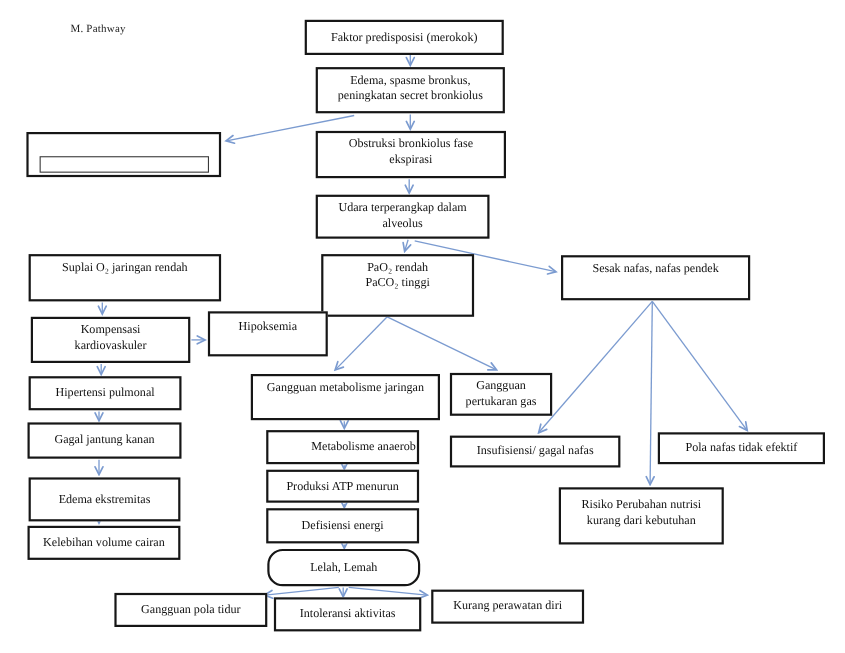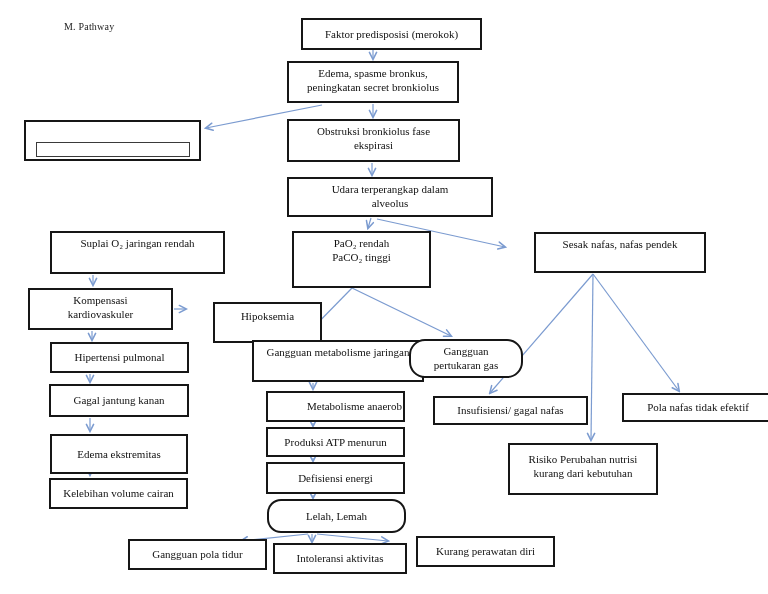--- a/index.html
+++ b/index.html
@@ -12,21 +12,21 @@
     position:absolute;font-size:10px;letter-spacing:.2px;color:#222;
   }
   .node{
     position:absolute;box-sizing:border-box;
     border:2.5px solid #161616;background:#fff;
     display:flex;justify-content:center;align-items:flex-start;
     text-align:center;font-size:11px;line-height:1.3;
     padding:3px 2px 0 2px;white-space:pre-line;
   }
   .node.c{align-items:center;padding-top:0;}
-  .node.one{white-space:nowrap;margin-left:24px;}
+  .node.one{white-space:nowrap;}
   .innerbox{
     position:absolute;left:10px;bottom:2px;width:152px;height:13px;
     border:1.5px solid #3a3a3a;background:#fff;
   }
   #edges-svg{position:absolute;left:0;top:0;width:768px;height:594px;pointer-events:none;}
   .edge{fill:none;stroke-width:1.2;}
 </style>
 </head>
 <body>
 
@@ -71,46 +71,46 @@
   <div class="node" style="left:287px;top:61px;width:172px;height:42px;">Edema, spasme bronkus,
 peningkatan secret bronkiolus</div>
 
   <div class="node" style="left:24px;top:120px;width:177px;height:41px;padding-top:2px;">
     <span class="innerbox"></span>
   </div>
 
   <div class="node" style="left:287px;top:119px;width:173px;height:43px;">Obstruksi bronkiolus fase
 ekspirasi</div>
 
-  <div class="node" style="left:287px;top:177px;width:206px;height:40px;">Udara terperangkap dalam
+  <div class="node" style="left:287px;top:177px;width:158px;height:40px;">Udara terperangkap dalam
 alveolus</div>
 
   <div class="node one" style="left:26px;top:231px;width:175px;height:43px;">Suplai O₂ jaringan rendah</div>
 
   <div class="node" style="left:292px;top:231px;width:139px;height:57px;">PaO₂ rendah
 PaCO₂ tinggi</div>
 
   <div class="node one" style="left:510px;top:232px;width:172px;height:41px;">Sesak nafas, nafas pendek</div>
 
   <div class="node" style="left:28px;top:288px;width:145px;height:42px;">Kompensasi
 kardiovaskuler</div>
 
-  <div class="node c one" style="left:189px;top:302px;width:109px;height:41px;align-items:flex-start;padding-top:5px;">Hipoksemia</div>
+  <div class="node c one" style="left:189px;top:283px;width:109px;height:41px;align-items:flex-start;padding-top:5px;">Hipoksemia</div>
 
   <div class="node c one" style="left:26px;top:342px;width:139px;height:31px;">Hipertensi pulmonal</div>
 
   <div class="node c one" style="left:25px;top:384px;width:140px;height:33px;">Gagal jantung kanan</div>
 
   <div class="node c one" style="left:26px;top:434px;width:138px;height:40px;">Edema ekstremitas</div>
 
   <div class="node c one" style="left:25px;top:478px;width:139px;height:31px;">Kelebihan volume cairan</div>
 
   <div class="node one" style="left:228px;top:340px;width:172px;height:42px;">Gangguan metabolisme jaringan</div>
 
-  <div class="node" style="left:409px;top:339px;width:114px;height:39px;border-radius:16px;">Gangguan
+  <div class="node" style="left:409px;top:339px;width:93px;height:39px;">Gangguan
 pertukaran gas</div>
 
   <div class="node c one" style="left:242px;top:391px;width:139px;height:31px;padding-left:40px;">Metabolisme anaerob</div>
 
   <div class="node c one" style="left:409px;top:396px;width:155px;height:29px;">Insufisiensi/ gagal nafas</div>
 
   <div class="node c one" style="left:598px;top:393px;width:152px;height:29px;">Pola nafas tidak efektif</div>
 
   <div class="node c one" style="left:242px;top:427px;width:139px;height:30px;">Produksi ATP menurun</div>
 

